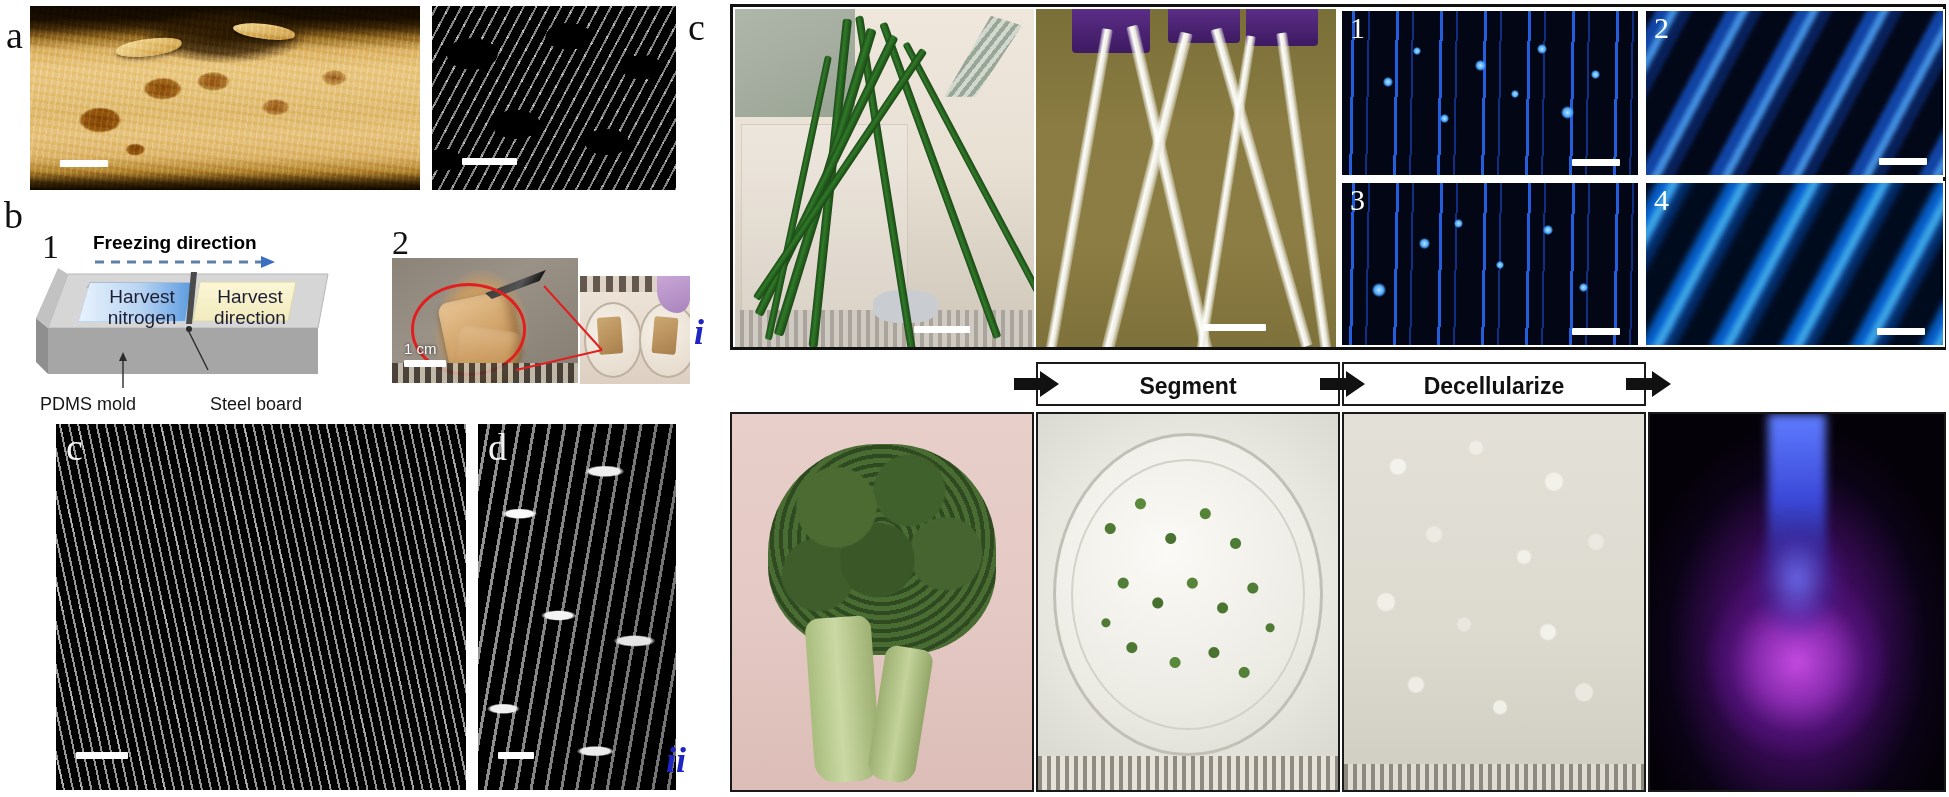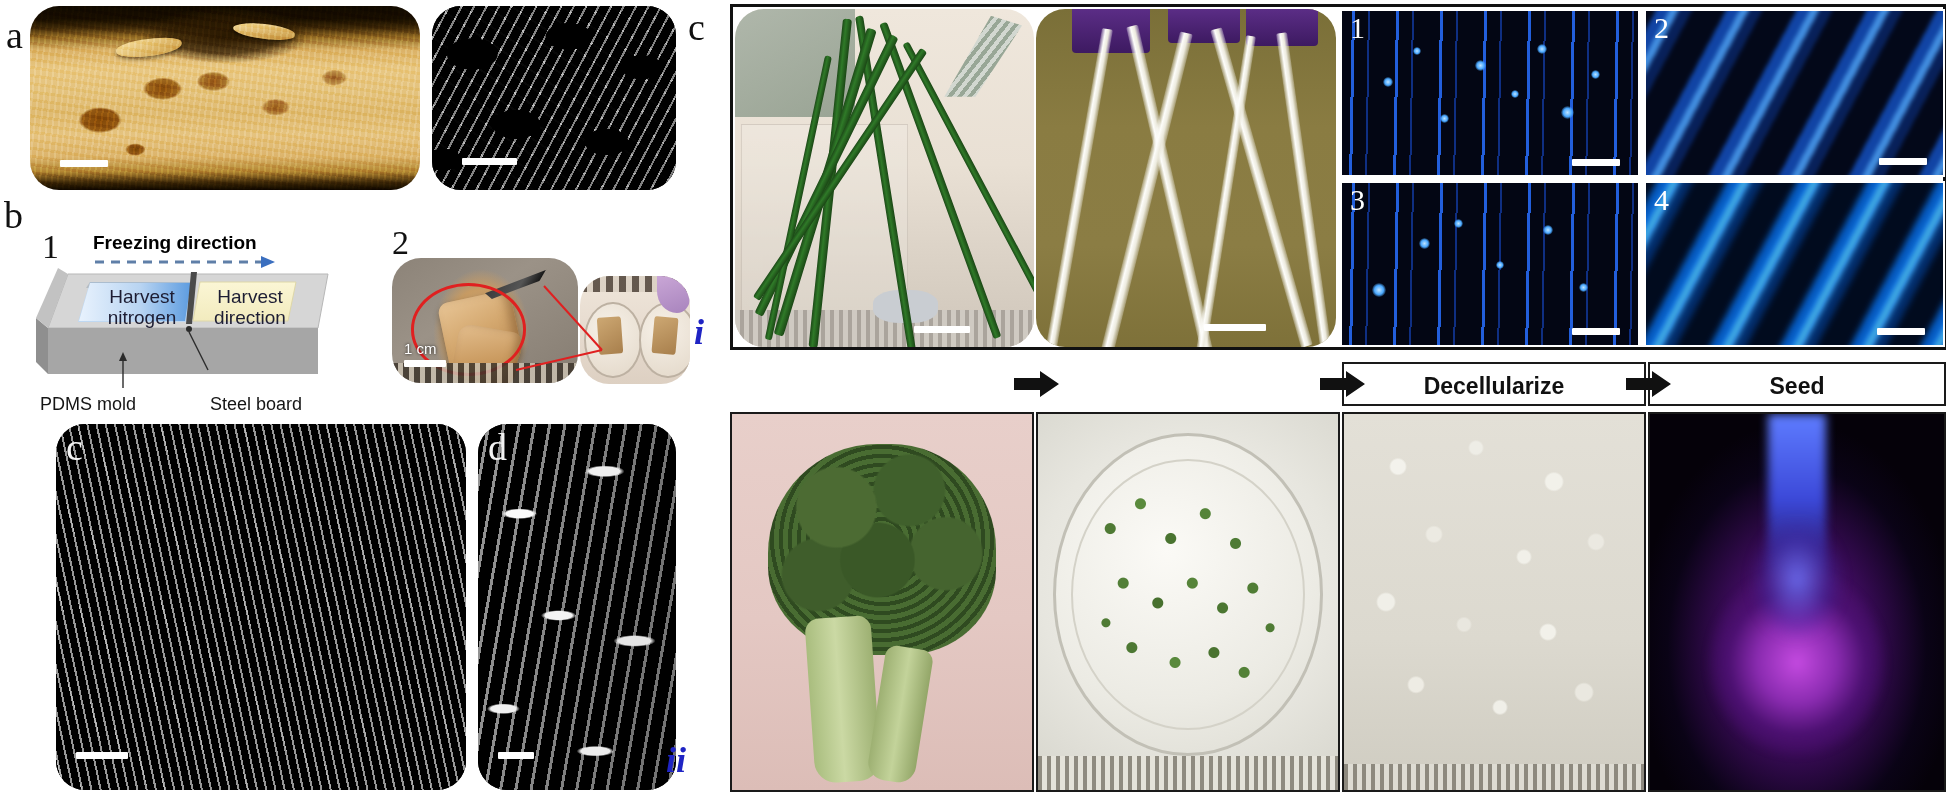--- a/index.html
+++ b/index.html
@@ -37,21 +37,20 @@
     font-family: "Liberation Serif", serif;
     font-style: italic;
     font-weight: bold;
     font-size: 36px;
     color: #1f24c4;
     line-height: 1;
   }
   .imgbox {
     position: absolute;
     overflow: hidden;
-    border-radius: 29px;
   }
   .scalebar {
     position: absolute;
     background: #ffffff;
     height: 7px;
     border-radius: 1px;
   }
 
   
   #a-optical {
@@ -515,25 +514,25 @@
 
     <div class="fluo fluo-diag" style="left:911px; top:174px; width:301px; height:166px;">
       <div class="bg" style="filter:blur(3px) brightness(1.25) hue-rotate(-8deg);"></div>
       <div class="fluo-num">4</div>
       <div class="scalebar" style="right:18px; bottom:10px; width:48px;"></div>
     </div>
   </div>
 
   <div class="roman" style="left:694px; top:314px;">i</div>
 
+  <div class="flow-cell" style="left:1036px; top:362px; width:304px; height:44px; background:#fff;">
+    <div class="flow-head" style="left:0; top:9px; width:100%;">Segment</div>
+  </div>
   <div class="flow-cell" style="left:1342px; top:362px; width:304px; height:44px; background:#fff;">
     <div class="flow-head" style="left:0; top:9px; width:100%;">Decellularize</div>
-  </div>
-  <div class="flow-cell" style="left:1648px; top:362px; width:298px; height:44px; background:#fff;">
-    <div class="flow-head" style="left:0; top:9px; width:100%;">Seed</div>
   </div>
 
   <svg class="flow-arrow" style="left:1014px; top:370px;" width="46" height="28">
     <polygon points="0,8 26,8 26,1 45,14 26,27 26,20 0,20" fill="#111"></polygon>
   </svg>
   <svg class="flow-arrow" style="left:1320px; top:370px;" width="46" height="28">
     <polygon points="0,8 26,8 26,1 45,14 26,27 26,20 0,20" fill="#111"></polygon>
   </svg>
   <svg class="flow-arrow" style="left:1626px; top:370px;" width="46" height="28">
     <polygon points="0,8 26,8 26,1 45,14 26,27 26,20 0,20" fill="#111"></polygon>

